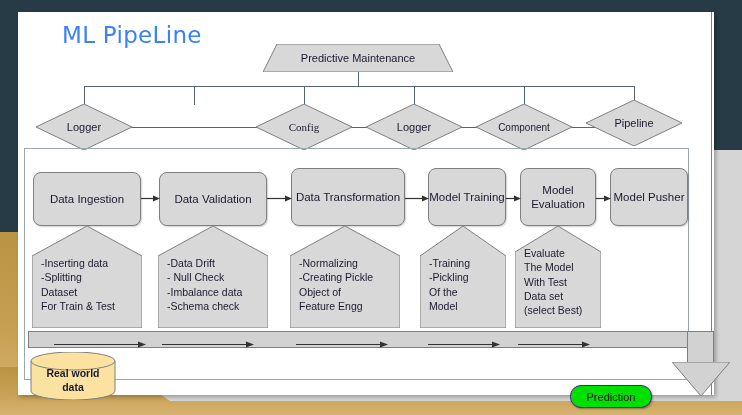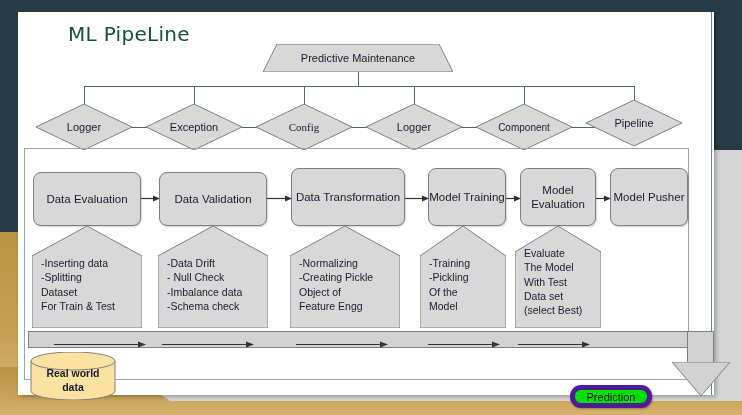--- a/index.html
+++ b/index.html
@@ -17,22 +17,22 @@
   .band-bottom-grey{position:absolute;left:0;bottom:0;width:742px;height:32px;background:#d5d5d6;}
   .band-right-grey{position:absolute;right:0;top:150px;width:28px;height:265px;background:#d5d5d6;}
   .band-left-dark{position:absolute;left:0;top:0;width:36px;height:232px;background:#263b46;}
 
   
   .card{position:absolute;left:18px;top:12px;width:696px;height:383px;background:#ffffff;
         box-shadow:2px 2px 4px rgba(0,0,0,.28);}
   .card-inner-line{position:absolute;left:711px;top:12px;width:1px;height:383px;background:#6f8590;}
 
   
-  .title{position:absolute;left:62px;top:22px;font-size:20px;color:#14532d;
-         font-family:"DejaVu Sans",sans-serif;font-weight:400;letter-spacing:.3px;white-space:nowrap;margin-left:6px;}
+  .title{position:absolute;left:62px;top:22px;font-size:23px;color:#3b82f6;
+         font-family:"DejaVu Sans",sans-serif;font-weight:400;letter-spacing:.3px;white-space:nowrap;}
 
   
   .trapz{position:absolute;left:263px;top:44px;width:190px;height:28px;}
   .trapz svg{position:absolute;left:0;top:0;}
   .trapz span{position:absolute;left:0;top:0;width:190px;height:28px;display:flex;
        align-items:center;justify-content:center;font-size:11px;color:#1a1a2e;}
 
   
   .dia{position:absolute;width:96px;height:46px;}
   .dia svg{position:absolute;left:0;top:0;}
@@ -72,21 +72,21 @@
 
   
   .cyl{position:absolute;left:30px;top:352px;width:86px;height:48px;font-weight:bold;}
   .cyl svg{position:absolute;left:0;top:0;}
   .cyl span{position:absolute;left:0;top:9px;width:86px;height:39px;display:flex;
         align-items:center;justify-content:center;text-align:center;font-size:10.5px;
         line-height:1.3;color:#1a1a2e;}
 
   
   .pill{position:absolute;left:570px;top:385px;width:82px;height:23px;background:#00e000;
-        border:5px solid #4c1d95;border-radius:11px;display:flex;align-items:center;
+        border:1px solid #4c1d95;border-radius:11px;display:flex;align-items:center;
         justify-content:center;font-size:11px;color:#101010;box-sizing:border-box;
         box-shadow:1px 1px 2px rgba(0,0,0,.3);}
 </style>
 </head>
 <body>
 
 <div id="slide">
 
   <div class="band-top"></div>
   <div class="band-left-dark"></div>
@@ -118,26 +118,20 @@
   <div class="ln lnv" style="left:634px;top:86px;height:19px;"></div>
 
   <div class="ln lnh" style="left:84px;top:127px;width:550px;"></div>
 
   <div class="dia" style="left:36px;top:104px;">
     <svg width="96" height="46" viewBox="0 0 96 46">
         <polygon points="48,0 96,23 48,46 0,23" fill="#d8d8d8" stroke="#7f7f7f" stroke-width="1"></polygon>
       </svg>
     <span>Logger</span>
   </div>
-  <div class="dia" style="left:146px;top:104px;">
-    <svg width="96" height="46" viewBox="0 0 96 46">
-        <polygon points="48,0 96,23 48,46 0,23" fill="#d8d8d8" stroke="#7f7f7f" stroke-width="1"></polygon>
-      </svg>
-    <span>Exception</span>
-  </div>
   <div class="dia" style="left:256px;top:104px;font-family:Liberation Serif, serif;">
     <svg width="96" height="46" viewBox="0 0 96 46">
         <polygon points="48,0 96,23 48,46 0,23" fill="#d8d8d8" stroke="#7f7f7f" stroke-width="1"></polygon>
       </svg>
     <span>Config</span>
   </div>
   <div class="dia" style="left:366px;top:104px;">
     <svg width="96" height="46" viewBox="0 0 96 46">
         <polygon points="48,0 96,23 48,46 0,23" fill="#d8d8d8" stroke="#7f7f7f" stroke-width="1"></polygon>
       </svg>
@@ -152,21 +146,21 @@
   <div class="dia" style="left:586px;top:100px;">
     <svg width="96" height="46" viewBox="0 0 96 46">
         <polygon points="48,0 96,23 48,46 0,23" fill="#d8d8d8" stroke="#7f7f7f" stroke-width="1"></polygon>
       </svg>
     <span>Pipeline</span>
   </div>
 
   <div class="pipe-box"></div>
 
   <div class="pbox" style="left:33px;top:172px;width:108px;height:54px;">
-    <span>Data Evaluation</span>
+    <span>Data Ingestion</span>
   </div>
   <div class="pbox" style="left:159px;top:172px;width:108px;height:54px;">
     <span>Data Validation</span>
   </div>
   <div class="pbox" style="left:291px;top:168px;width:114px;height:58px;">
     <span>Data Transformation</span>
   </div>
   <div class="pbox" style="left:428px;top:168px;width:78px;height:58px;">
     <span>Model Training</span>
   </div>

